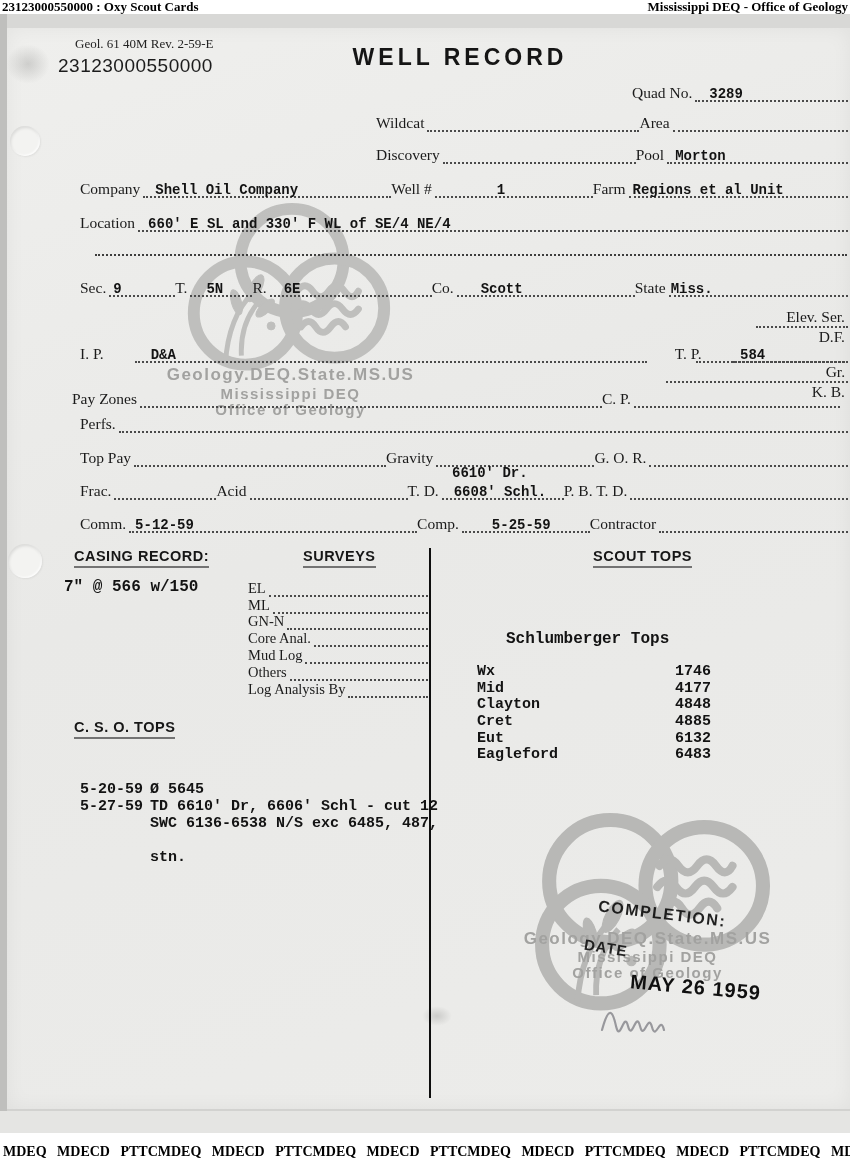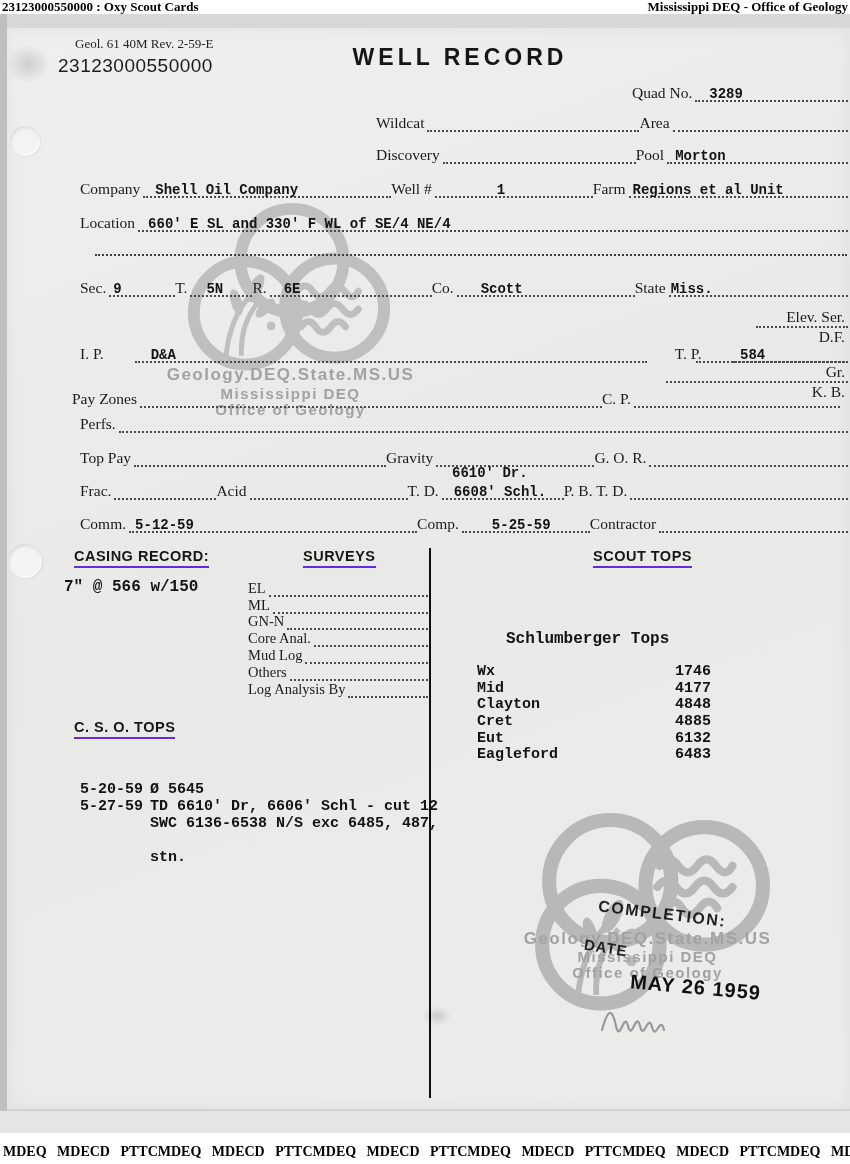--- a/index.html
+++ b/index.html
@@ -48,21 +48,21 @@
   .leader { border-bottom: 2px dotted #4a4a4a; height: 100%; display: flex; align-items: flex-end; min-width: 0; }
   .lf { flex: 1; }
   .typed {
     font-family: "Liberation Mono", monospace; font-weight: bold; font-size: 14px;
     color: #131313; white-space: nowrap; line-height: 15px; transform: translateY(2px);
   }
   .t15 { font-family: "Liberation Mono", monospace; font-weight: bold; font-size: 15px; color: #131313; white-space: nowrap; }
   .sep { position: absolute; border-bottom: 2px dotted #3d3d3d; z-index: 4; }
   .sec-head {
     position: absolute; font-family: "Liberation Sans", sans-serif; font-weight: bold; font-size: 14.5px;
-    letter-spacing: 0.5px; color: #161616; border-bottom: 2px solid #6d28d9; padding-bottom: 2px; z-index: 4;
+    letter-spacing: 0.5px; color: #161616; border-bottom: 2px solid #737373; padding-bottom: 2px; z-index: 4;
   }
   .divider { position: absolute; left: 429px; top: 548px; width: 2px; height: 550px; background: #0e0e0e; z-index: 4; }
   .svy-block { position: absolute; left: 248px; top: 580px; width: 180px; z-index: 4; }
   .svy-row { display: flex; align-items: flex-end; height: 16.8px; }
   .svy-label { font-size: 14.5px; color: #1b1b1b; white-space: nowrap; padding-right: 3px; }
   .svy-leader { flex: 1; border-bottom: 2px dotted #4a4a4a; height: 100%; }
   .tops-block { position: absolute; left: 477px; top: 663px; z-index: 4; }
   .tops-row { display: flex; height: 16.7px; }
   .tops-name { width: 198px; }
   .cso-block { position: absolute; left: 80px; top: 781px; z-index: 4; }

